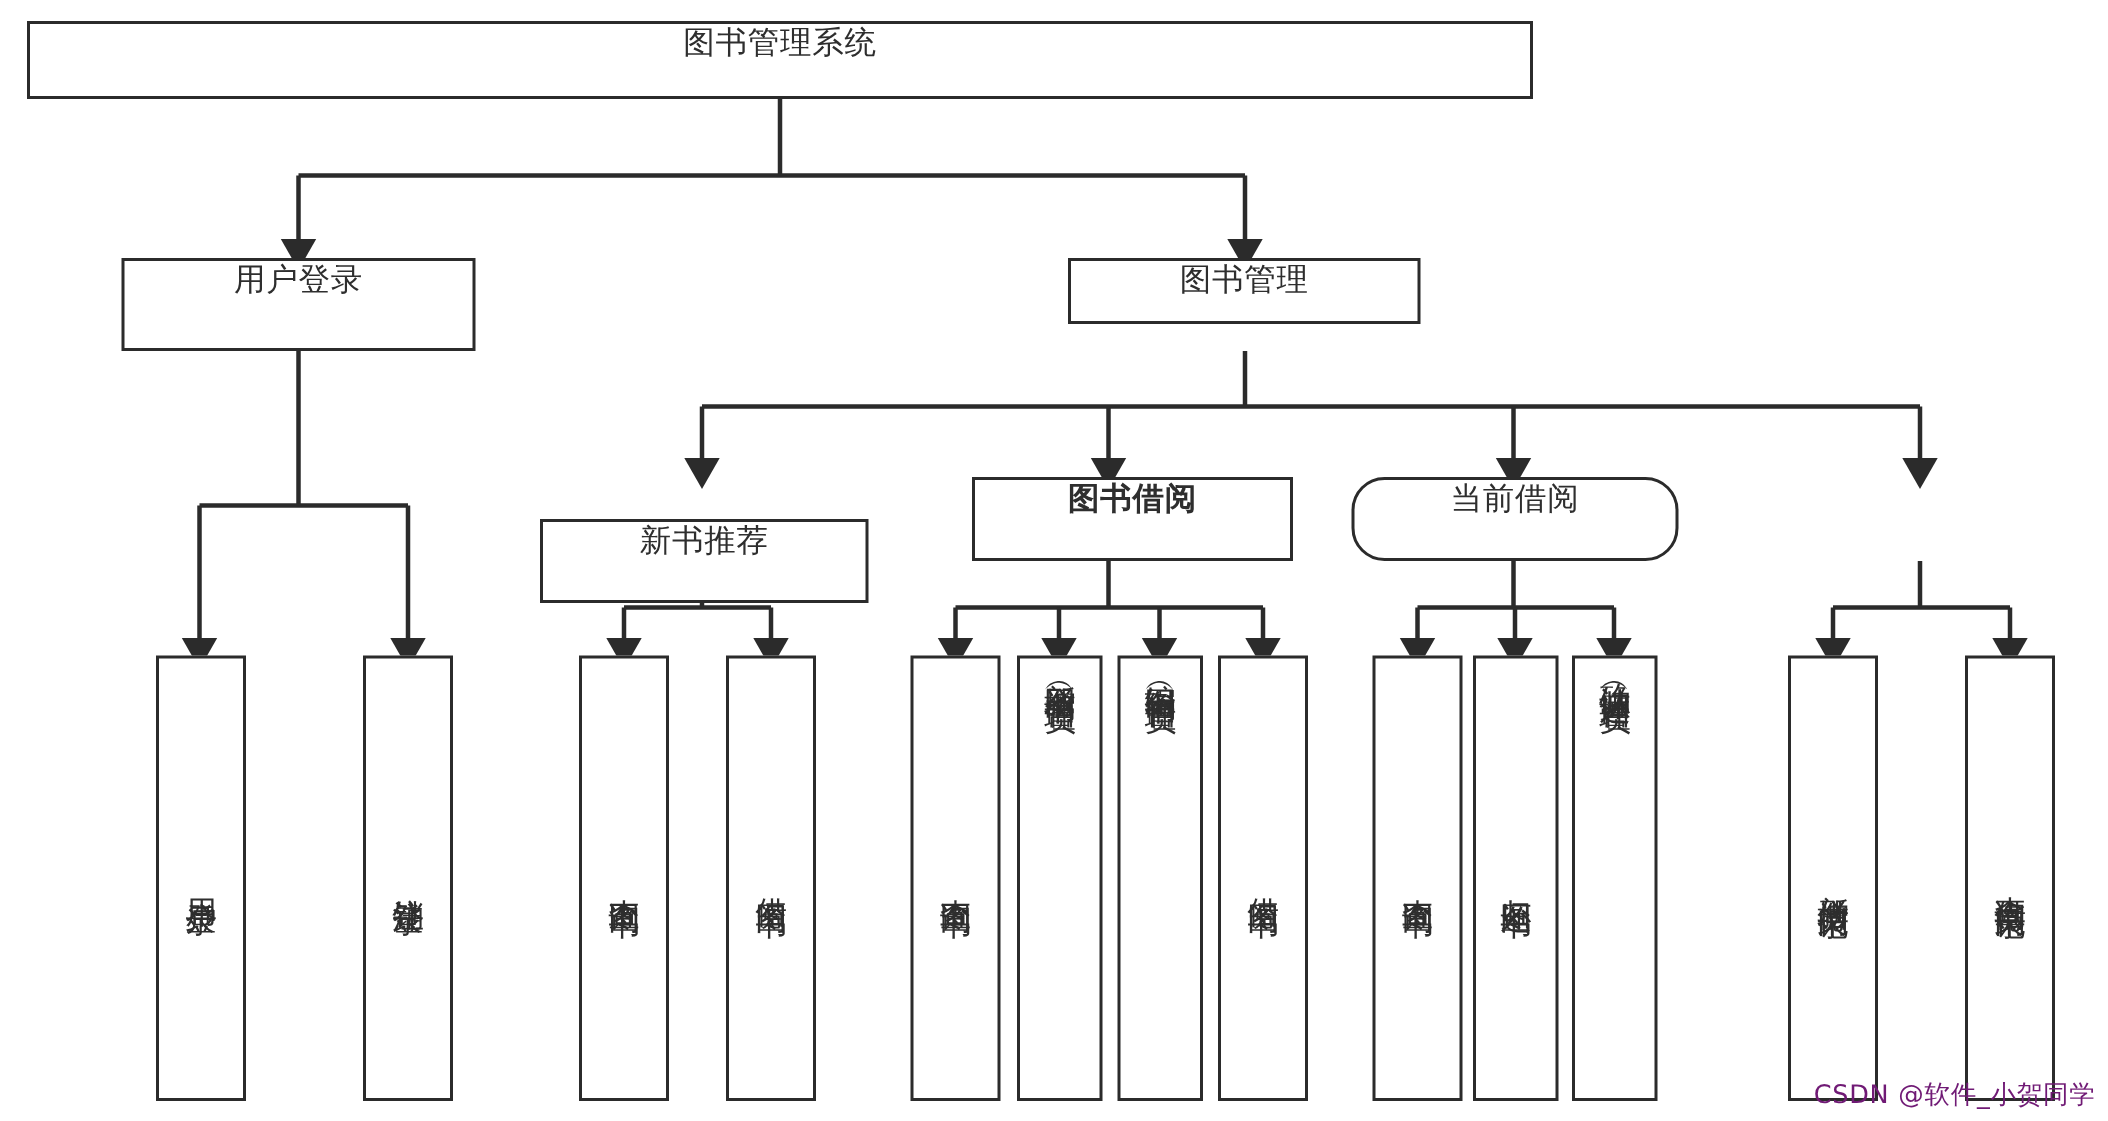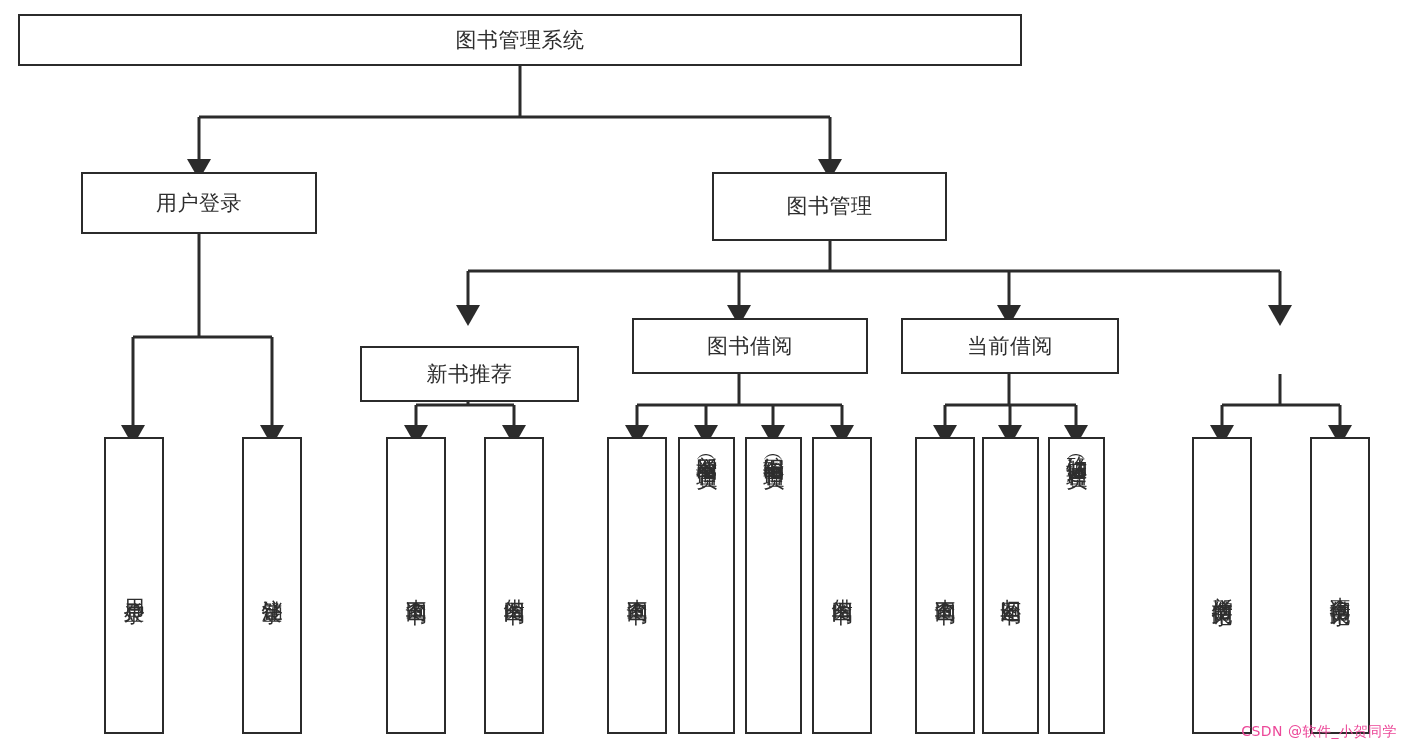--- a/index.html
+++ b/index.html
@@ -24,21 +24,20 @@
     width: 1405px;
     height: 747px;
   }
   .node {
     position: absolute;
     box-sizing: border-box;
     border: 2.5px solid #2b2b2b;
     background: #ffffff;
     color: #262626;
     display: flex;
-    align-items: center;
     justify-content: center;
     z-index: 2;
   }
   .node .lbl {
     font-size: 21px;
     line-height: 1.15;
     letter-spacing: 0.5px;
     white-space: nowrap;
     color: #2e2e2e;
   }
@@ -55,22 +54,22 @@
     letter-spacing: 2px;
     white-space: nowrap;
   }
   .node.leaf.centered {
     align-items: center;
   }
   .watermark {
     position: absolute;
     right: 8px;
     bottom: 6px;
-    font-size: 14px;
-    color: #ec4899;
+    font-size: 17px;
+    color: #701a75;
     letter-spacing: 0.5px;
     z-index: 5;
     white-space: nowrap;
     margin-top: 44px;
   }
 </style>
 </head>
 <body>
 
 <div id="canvas">
@@ -125,31 +124,31 @@
     </g>
   </svg>
 
   <div class="node" id="n-root" style="left: 18px; top: 14px; width: 1004px; height: 52px;">
     <span class="lbl">图书管理系统</span>
   </div>
 
   <div class="node" id="n-l2-0" style="left: 81px; top: 172px; width: 236px; height: 62px;">
     <span class="lbl">用户登录</span>
   </div>
-  <div class="node" id="n-l2-1" style="left: 712px; top: 172px; width: 235px; height: 69px;">
+  <div class="node" id="n-l2-1" style="left: 712px; top: 172px; width: 235px; height: 44px;">
     <span class="lbl">图书管理</span>
   </div>
 
   <div class="node" id="n-l3-0" style="left: 360px; top: 318px; width: 219px; height: 56px; margin-top: 28px;">
     <span class="lbl">新书推荐</span>
   </div>
-  <div class="node" id="n-l3-1" style="left: 632px; top: 318px; width: 236px; height: 56px;">
+  <div class="node" id="n-l3-1" style="left: 648px; top: 318px; width: 214px; height: 56px; font-weight: bold;">
     <span class="lbl">图书借阅</span>
   </div>
-  <div class="node" id="n-l3-2" style="left: 901px; top: 318px; width: 218px; height: 56px;">
+  <div class="node" id="n-l3-2" style="left: 901px; top: 318px; width: 218px; height: 56px; border-radius: 22px;">
     <span class="lbl">当前借阅</span>
   </div>
 
   <div class="node leaf centered" id="n-lf-0" style="left: 104px; top: 437px; width: 60px; height: 297px;">
     <span class="lbl">用户登录</span>
   </div>
   <div class="node leaf centered" id="n-lf-1" style="left: 242px; top: 437px; width: 60px; height: 297px;">
     <span class="lbl">注销登录</span>
   </div>
   <div class="node leaf centered" id="n-lf-2" style="left: 386px; top: 437px; width: 60px; height: 297px;">

